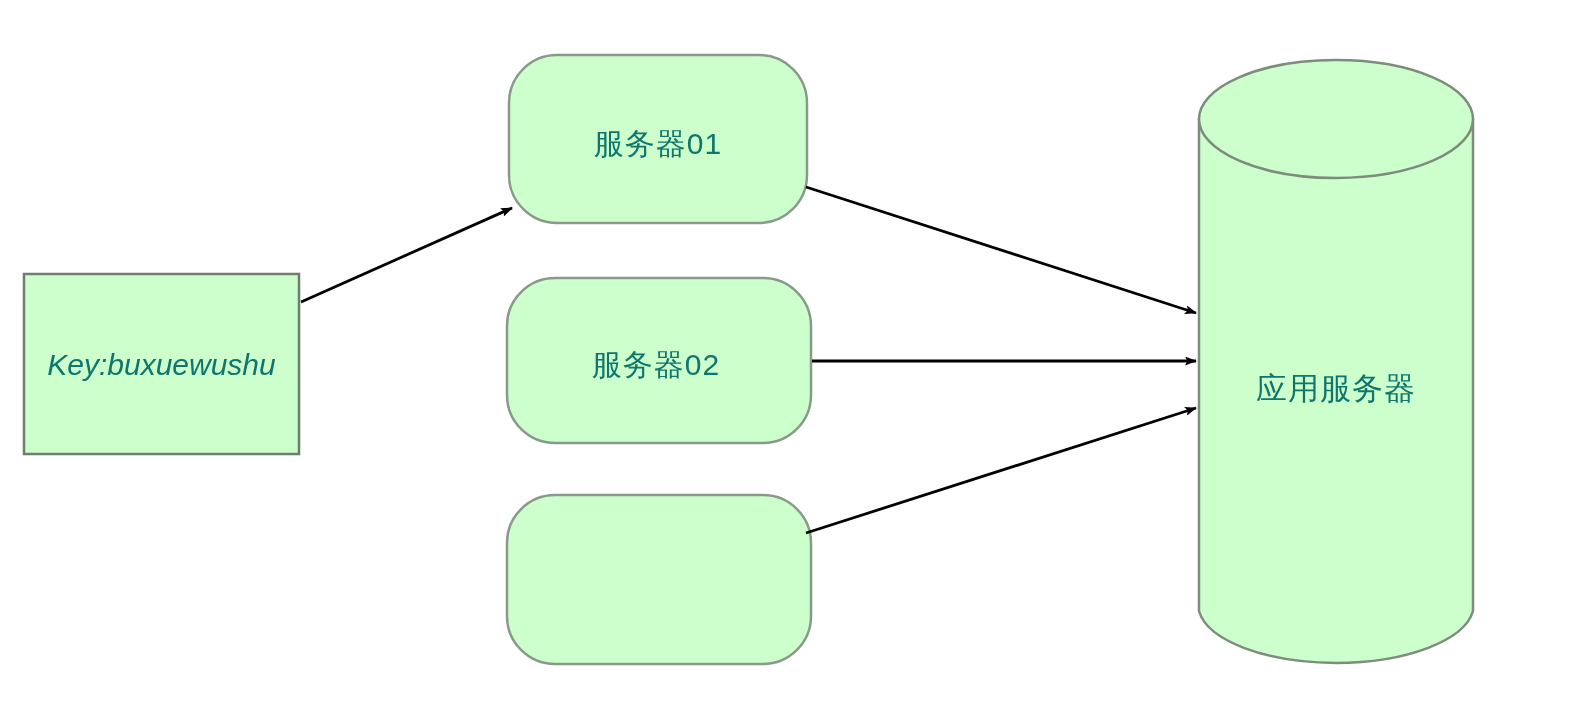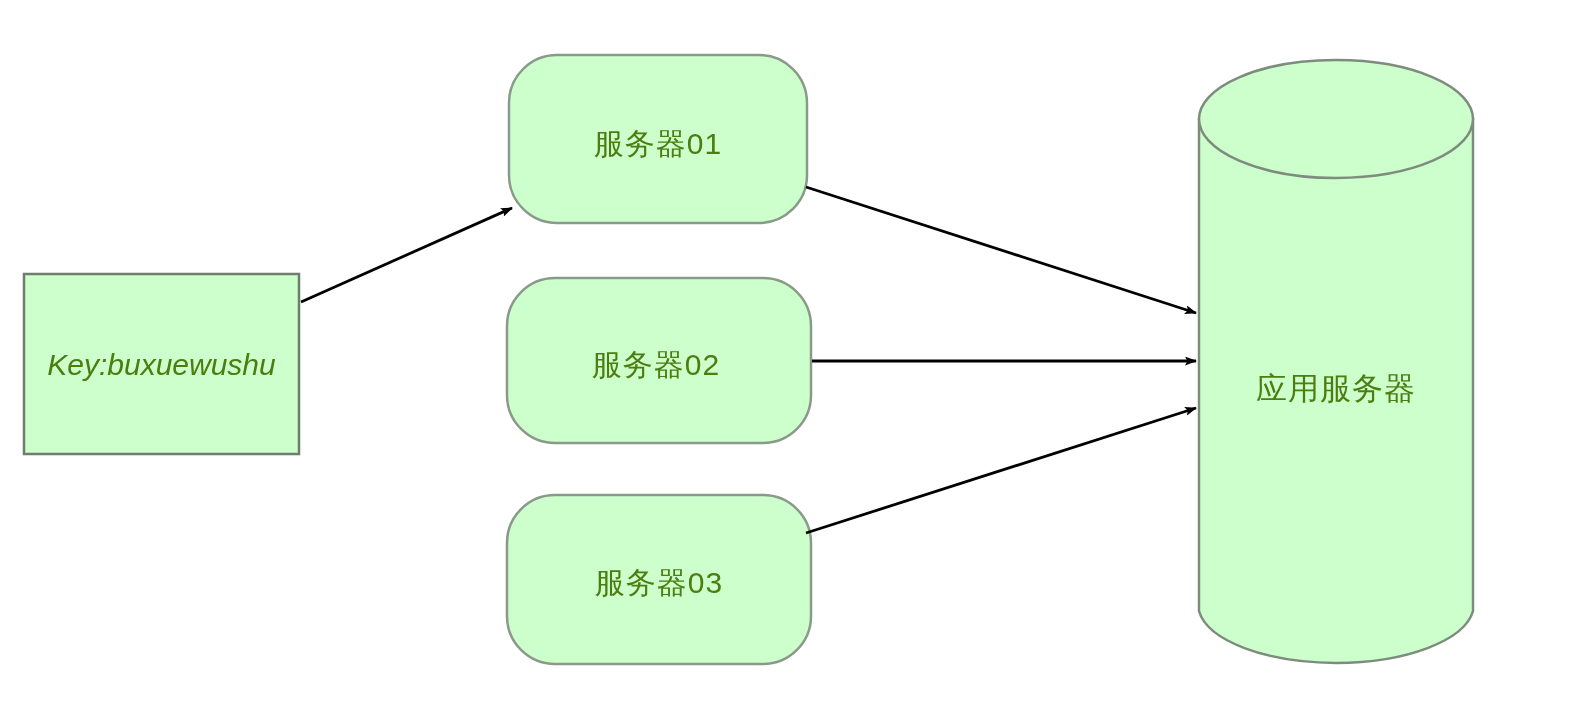--- a/index.html
+++ b/index.html
@@ -20,21 +20,21 @@
   }
   .svg-layer {
     position: absolute;
     left: 0;
     top: 0;
     width: 1578px;
     height: 722px;
   }
   .node-label {
     position: absolute;
-    color: #4d7c0f;
+    color: #0f766e;
     text-align: center;
     white-space: nowrap;
     font-weight: 400;
     pointer-events: none;
   }
   .label-latin {
     font-size: 30px;
     letter-spacing: 0px;
   }
   .label-cjk {
@@ -81,17 +81,16 @@
 
     <line x1="806" y1="533" x2="1196" y2="408" stroke="#000000" stroke-width="2.8" marker-end="url(#arrowhead)"></line>
   </svg>
 
   <div class="node-label label-latin" style="left:23px; top:348px; width:277px;font-style:italic;">Key:buxuewushu</div>
 
   <div class="node-label label-cjk" style="left:508px; top:124px; width:300px;">服务器01</div>
 
   <div class="node-label label-cjk" style="left:506px; top:345px; width:300px;">服务器02</div>
 
-  <div class="node-label label-cjk" style="left:506px; top:563px; width:306px;">服务器03</div>
 
   <div class="node-label label-cjk-big" style="left:1198px; top:368px; width:276px;">应用服务器</div>
 
 </div>
 
 </body></html>

